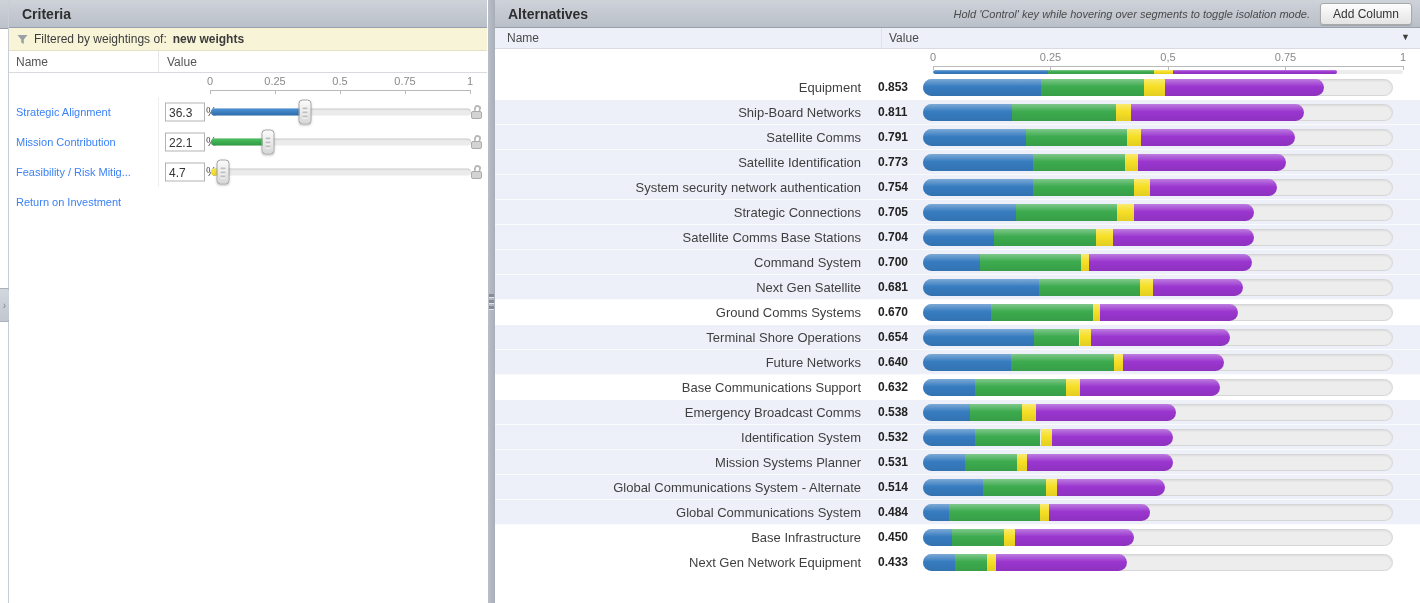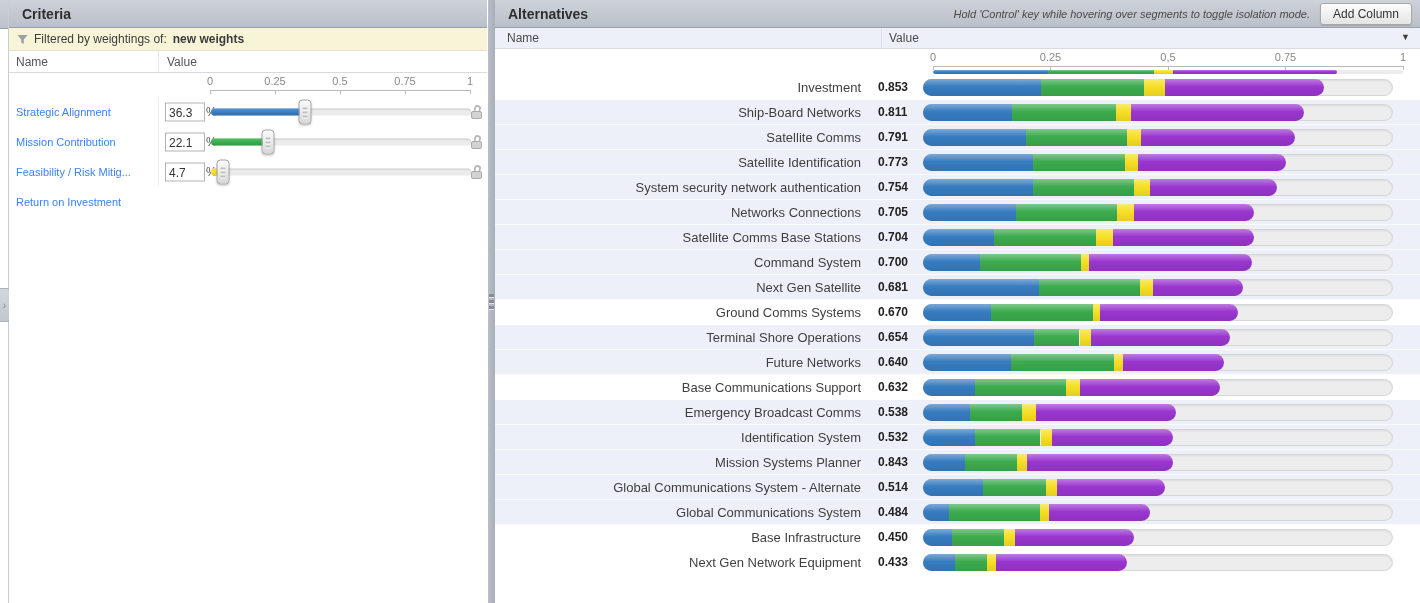--- a/index.html
+++ b/index.html
@@ -240,21 +240,21 @@
       </div>
     <div class="sliver" id="alt-sliver">
         <div class="bar-seg seg-blue seg-first" style="left: 0%; width: 24.5%; background-color: rgb(55, 124, 192);"></div>
         <div class="bar-seg seg-green" style="left: 24.5%; width: 22.5%; background-color: rgb(60, 171, 78);"></div>
         <div class="bar-seg seg-yellow" style="left: 47%; width: 4%; background-color: rgb(246, 223, 37);"></div>
         <div class="bar-seg seg-purple seg-last" style="left: 51%; width: 34.9%; background-color: rgb(154, 54, 207);"></div>
       </div>
   </div>
   <div class="alt-body" id="alt-rows">
       <div class="alt-row">
-        <div class="alt-name">Investment</div>
+        <div class="alt-name">Equipment</div>
         <div class="alt-value">0.853</div>
         <div class="alt-bar-wrap">
           <div class="bar-track"></div>
           <div class="bar-seg seg-blue seg-first" style="left: 0%; width: 25%; background-color: rgb(55, 124, 192);"></div>
           <div class="bar-seg seg-green" style="left: 25%; width: 22%; background-color: rgb(60, 171, 78);"></div>
           <div class="bar-seg seg-yellow" style="left: 47%; width: 4.5%; background-color: rgb(246, 223, 37);"></div>
           <div class="bar-seg seg-purple seg-last" style="left: 51.5%; width: 33.8%; background-color: rgb(154, 54, 207);"></div>
         </div>
       </div>
       <div class="alt-row shaded">
@@ -295,21 +295,21 @@
         <div class="alt-value">0.754</div>
         <div class="alt-bar-wrap">
           <div class="bar-track"></div>
           <div class="bar-seg seg-blue seg-first" style="left: 0%; width: 23.3%; background-color: rgb(55, 124, 192);"></div>
           <div class="bar-seg seg-green" style="left: 23.3%; width: 21.6%; background-color: rgb(60, 171, 78);"></div>
           <div class="bar-seg seg-yellow" style="left: 44.9%; width: 3.3%; background-color: rgb(246, 223, 37);"></div>
           <div class="bar-seg seg-purple seg-last" style="left: 48.2%; width: 27.2%; background-color: rgb(154, 54, 207);"></div>
         </div>
       </div>
       <div class="alt-row shaded">
-        <div class="alt-name">Networks Connections</div>
+        <div class="alt-name">Strategic Connections</div>
         <div class="alt-value">0.705</div>
         <div class="alt-bar-wrap">
           <div class="bar-track"></div>
           <div class="bar-seg seg-blue seg-first" style="left: 0%; width: 19.7%; background-color: rgb(55, 124, 192);"></div>
           <div class="bar-seg seg-green" style="left: 19.7%; width: 21.6%; background-color: rgb(60, 171, 78);"></div>
           <div class="bar-seg seg-yellow" style="left: 41.3%; width: 3.5%; background-color: rgb(246, 223, 37);"></div>
           <div class="bar-seg seg-purple seg-last" style="left: 44.8%; width: 25.7%; background-color: rgb(154, 54, 207);"></div>
         </div>
       </div>
       <div class="alt-row shaded">
@@ -406,21 +406,21 @@
         <div class="alt-bar-wrap">
           <div class="bar-track"></div>
           <div class="bar-seg seg-blue seg-first" style="left: 0%; width: 11.1%; background-color: rgb(55, 124, 192);"></div>
           <div class="bar-seg seg-green" style="left: 11.1%; width: 13.9%; background-color: rgb(60, 171, 78);"></div>
           <div class="bar-seg seg-yellow" style="left: 25%; width: 2.5%; background-color: rgb(246, 223, 37);"></div>
           <div class="bar-seg seg-purple seg-last" style="left: 27.5%; width: 25.7%; background-color: rgb(154, 54, 207);"></div>
         </div>
       </div>
       <div class="alt-row shaded">
         <div class="alt-name">Mission Systems Planner</div>
-        <div class="alt-value">0.843</div>
+        <div class="alt-value">0.531</div>
         <div class="alt-bar-wrap">
           <div class="bar-track"></div>
           <div class="bar-seg seg-blue seg-first" style="left: 0%; width: 9%; background-color: rgb(55, 124, 192);"></div>
           <div class="bar-seg seg-green" style="left: 9%; width: 10.9%; background-color: rgb(60, 171, 78);"></div>
           <div class="bar-seg seg-yellow" style="left: 19.9%; width: 2.2%; background-color: rgb(246, 223, 37);"></div>
           <div class="bar-seg seg-purple seg-last" style="left: 22.1%; width: 31%; background-color: rgb(154, 54, 207);"></div>
         </div>
       </div>
       <div class="alt-row shaded">
         <div class="alt-name">Global Communications System - Alternate</div>

